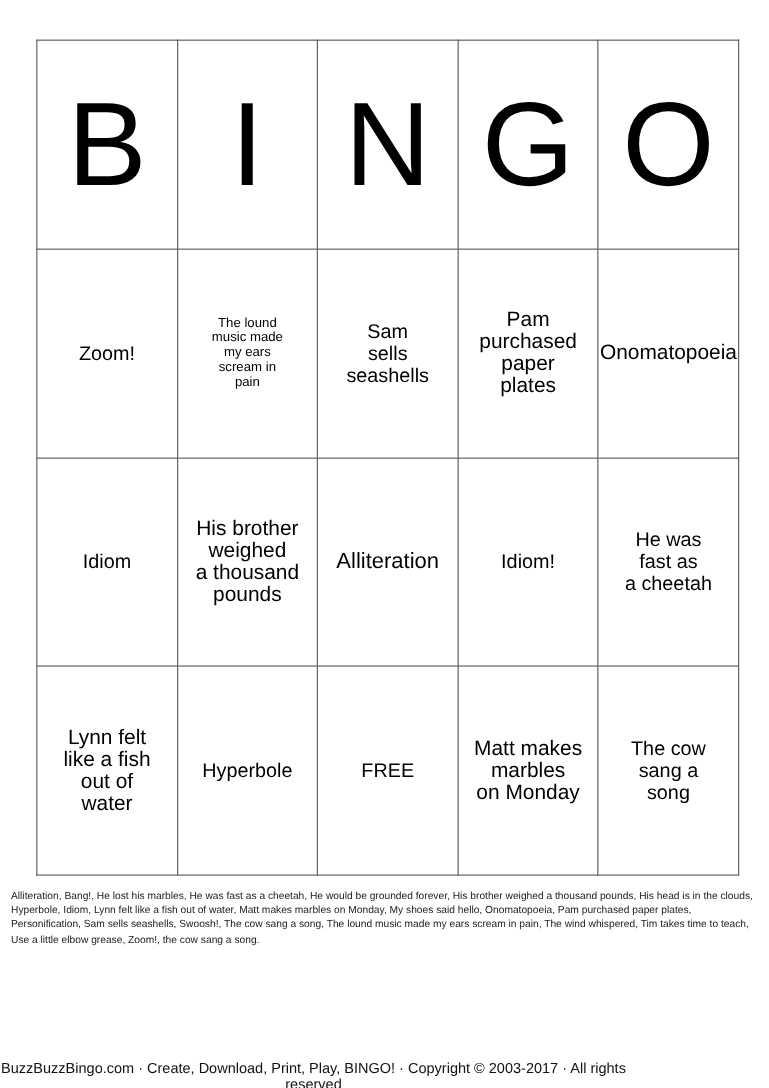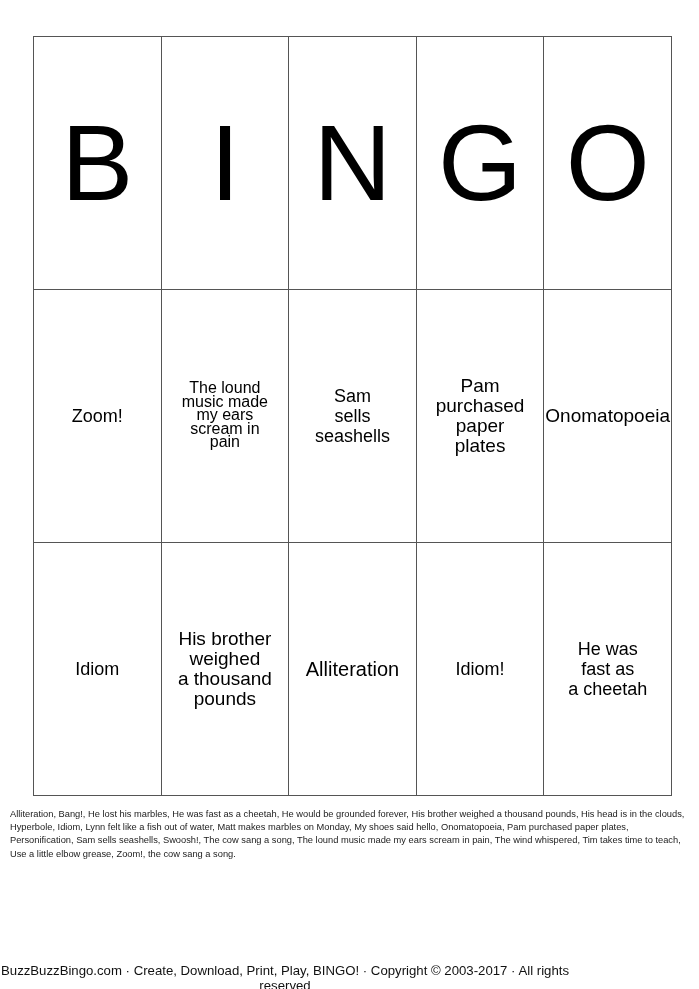--- a/index.html
+++ b/index.html
@@ -7,21 +7,21 @@
          font-family: "Liberation Sans", sans-serif; color: #000; }
   .grid { position: absolute; left: 33px; top: 36px; width: 633px; height: 760px;
           border-collapse: collapse; table-layout: fixed; }
   .grid td { border: 1px solid #555; width: 126.6px; height: 126.6px; padding: 0;
              text-align: center; vertical-align: middle; }
   .hdr td { font-size: 108px; line-height: 1; }
   .cell-text { display: inline-block; white-space: pre-line; line-height: 1.18; }
   .s18 { font-size: 18px; line-height: 20px; }
   .s17 { font-size: 20px; line-height: 20px; }
   .s15 { font-size: 19px; line-height: 20px; }
-  .s12 { font-size: 16px; line-height: 13.5px; }
+  .s12 { font-size: 12px; line-height: 13.5px; }
   .note { position: absolute; left: 10px; top: 808px; width: 682px;
           font-size: 9.3px; line-height: 13.2px; color: #222; }
   .footer { position: absolute; left: 0; top: 963px; width: 570px; text-align: center;
             font-size: 13.2px; color: #111; }
 </style>
 </head>
 <body>
 
 <table class="grid">
   <tbody>
@@ -53,20 +53,34 @@
         <td><span class="cell-text s15">His brother
 weighed
 a thousand
 pounds</span></td>
         <td><span class="cell-text s17">Alliteration</span></td>
         <td><span class="cell-text s18">Idiom!</span></td>
         <td><span class="cell-text s18">He was
 fast as
 a cheetah</span></td>
       </tr>
+  <tr>
+        <td><span class="cell-text s15">Lynn felt
+like a fish
+out of
+water</span></td>
+        <td><span class="cell-text s18">Hyperbole</span></td>
+        <td><span class="cell-text s18">FREE</span></td>
+        <td><span class="cell-text s15">Matt makes
+marbles
+on Monday</span></td>
+        <td><span class="cell-text s18">The cow
+sang a
+song</span></td>
+      </tr>
 </tbody>
   </table>
 
 <div class="note">
   <div>Alliteration, Bang!, He lost his marbles, He was fast as a cheetah, He would be grounded forever, His brother weighed a thousand pounds, His head is in the clouds, Hyperbole, Idiom, Lynn felt like a fish out of water, Matt makes marbles on Monday, My shoes said hello, Onomatopoeia, Pam purchased paper plates, Personification, Sam sells seashells, Swoosh!, The cow sang a song, The lound music made my ears scream in pain, The wind whispered, Tim takes time to teach, Use a little elbow grease, Zoom!, the cow sang a song.</div>
 </div>
 
 <div class="footer">BuzzBuzzBingo.com · Create, Download, Print, Play, BINGO! · Copyright © 2003-2017 · All rights reserved</div>
 
 </body></html>

